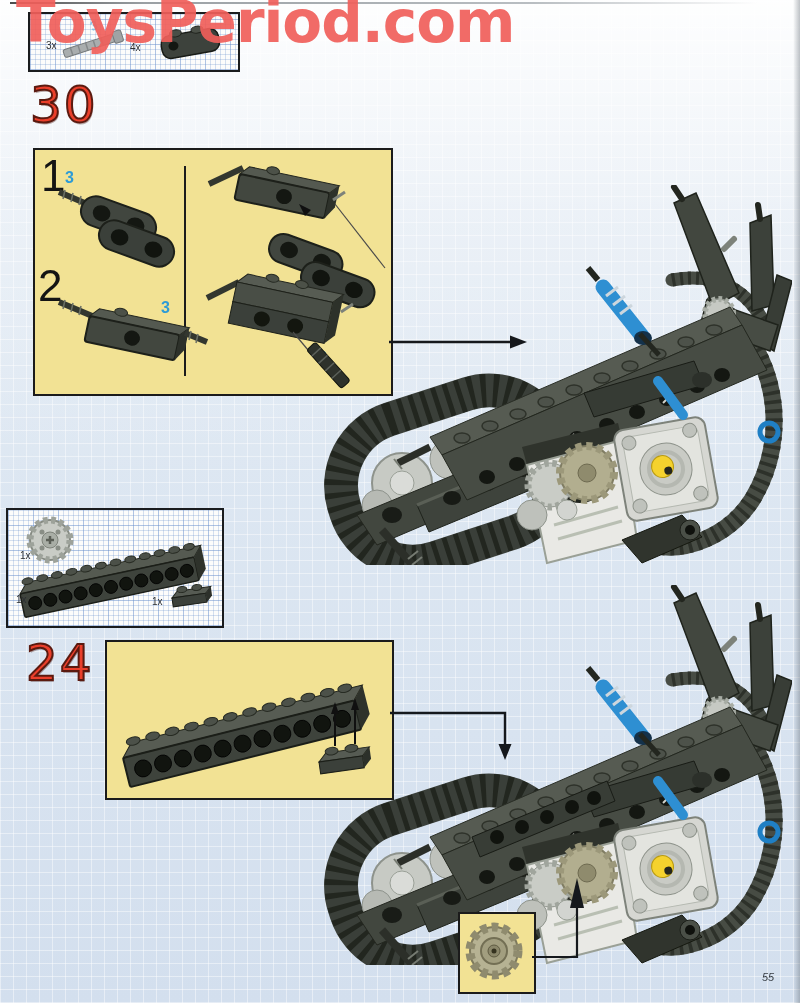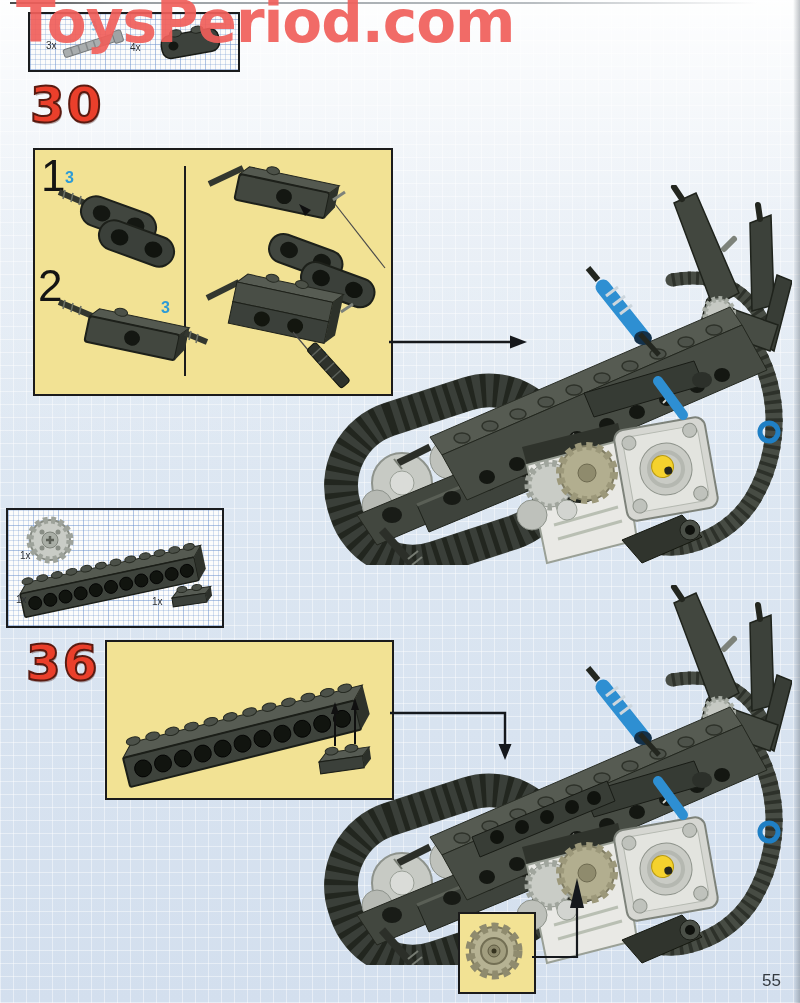--- a/index.html
+++ b/index.html
@@ -26,29 +26,29 @@
     position:absolute;border:2px solid #1a1c1e;background-color:#fcfcfb;
     background-image:
       repeating-linear-gradient(0deg, rgba(105,145,205,.28) 0 1px, rgba(0,0,0,0) 1px 5px),
       repeating-linear-gradient(90deg, rgba(105,145,205,.28) 0 1px, rgba(0,0,0,0) 1px 5px),
       repeating-linear-gradient(0deg, rgba(90,130,200,.30) 0 1px, rgba(0,0,0,0) 1px 25px),
       repeating-linear-gradient(90deg, rgba(90,130,200,.30) 0 1px, rgba(0,0,0,0) 1px 25px);
   }
   .yellow-box{position:absolute;background:#f2e294;border:2px solid #1b1b1b;}
   .qty{position:absolute;font-size:10px;color:#2b2e32;font-weight:normal;}
   .step-num{
-    position:absolute;font-family:"DejaVu Sans",sans-serif;font-weight:bold;font-size:50px;
+    position:absolute;font-family:"DejaVu Sans",sans-serif;font-weight:normal;font-size:50px;
     color:#ea3f2b;-webkit-text-stroke:2px #5a1a10;letter-spacing:2px;
     text-shadow:1px 2px 0 rgba(60,15,8,.35);
   }
   .substep-num{position:absolute;font-size:44px;font-weight:400;color:#141414;line-height:1;}
   .axle-label{position:absolute;font-size:16px;font-weight:bold;color:#2d9bd6;line-height:1;}
   .axle-hint{position:absolute;font-size:13px;font-style:italic;font-weight:bold;
     color:rgba(125,190,225,.9);transform:rotate(-28deg);}
-  .page-num{position:absolute;left:762px;top:971px;font-size:17px;color:#343a41;}
+  .page-num{position:absolute;left:762px;top:971px;font-size:11px;color:#343a41;font-style:italic;}
   svg{display:block;}
   .abs{position:absolute;}
   .overlay{position:absolute;left:0;top:0;pointer-events:none;z-index:25;}
 </style>
 </head>
 <body>
 
 <div class="page">
 
   <svg class="abs" style="left:322px;top:185px;z-index:5" width="470" height="380" viewBox="0 0 470 380">
@@ -392,21 +392,21 @@
         <ellipse cx="26" cy="-7" rx="5" ry="3" fill="#4b5048" stroke="#272b23"></ellipse>
         <rect x="0" y="0" width="34" height="9" fill="#3b403a" stroke="#1b1e18"></rect>
         <polygon points="34,0 40,-6 40,3 34,9" fill="#2c302a"></polygon>
       </g>
     </svg>
     <span class="qty" style="left:12px;top:40px;">1x</span>
     <span class="qty" style="left:8px;top:84px;">1x</span>
     <span class="qty" style="left:144px;top:86px;">1x</span>
   </div>
 
-  <div class="step-num" style="left:26px;top:634px;">36</div>
+  <div class="step-num" style="left:26px;top:634px;">24</div>
 
   <div class="yellow-box" style="left:105px;top:640px;width:285px;height:156px;">
     <svg class="abs" style="left:0;top:0" width="281" height="152" viewBox="0 0 281 152">
       <g transform="translate(16,116) rotate(-14)">
         <polygon points="0,0 238,0 250,-13 12,-13" fill="#575c53" stroke="#23261f"></polygon>
         <g fill="#4c5149" stroke="#272b23">
           <ellipse cx="14" cy="-14" rx="7" ry="4"></ellipse>
             <ellipse cx="34" cy="-14" rx="7" ry="4"></ellipse>
             <ellipse cx="54" cy="-14" rx="7" ry="4"></ellipse>
           <ellipse cx="74" cy="-14" rx="7" ry="4"></ellipse>

